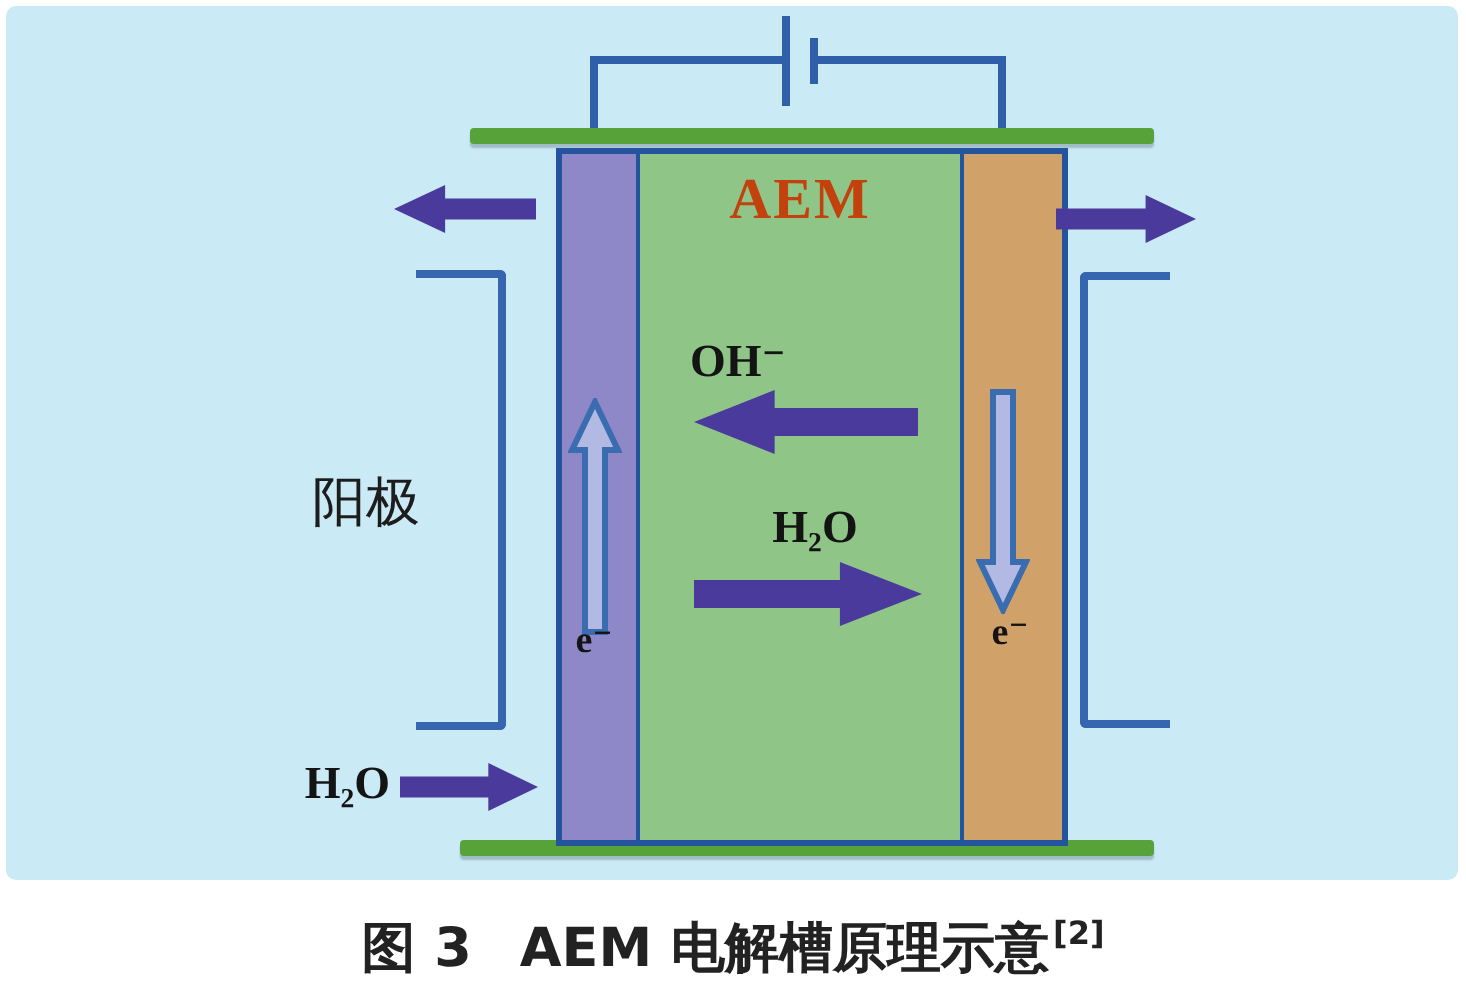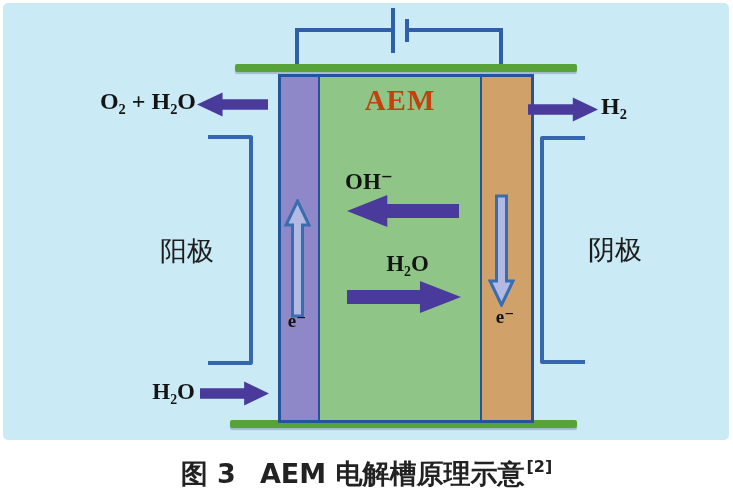--- a/index.html
+++ b/index.html
@@ -65,21 +65,21 @@
   .o2-label      { left: 84px;  top: 88px;  width: 112px; text-align: right;  font-size: 24px; }
   .h2-label      { left: 601px; top: 93px;  width: 70px;  text-align: left;   font-size: 24px; }
   .water-in-label{ left: 126px; top: 379px; width: 69px;  text-align: right;  font-size: 23px; }
   .e-left  { left: 281px; top: 309px; width: 32px; text-align: center; font-size: 19px; }
   .e-right { left: 489px; top: 305px; width: 32px; text-align: center; font-size: 19px; }
 
   .cjk-label {
     font-size: 27px; color: #1d1d1d;
     font-family: "Liberation Serif", "DejaVu Serif", serif;
   }
-  .anode-name   { left: 140px; top: 233px; width: 74px; text-align: right; }
+  .anode-name   { left: 156px; top: 233px; width: 74px; text-align: left; }
   .cathode-name { left: 578px; top: 232px; width: 74px; text-align: center; }
 
   
   .bracket {
     border: 4px solid #3566AF;
   }
   .bracket-left  { left: 208px; top: 135px; width: 45px; height: 230px; border-left: none;  border-radius: 0 3px 3px 0; }
   .bracket-right { left: 540px; top: 136px; width: 45px; height: 228px; border-right: none; border-radius: 3px 0 0 3px; }
 
   
@@ -145,44 +145,41 @@
   </div>
   <div class="abs chem e-left">e⁻</div>
 
   <div class="abs arrow down-arrow">
     <svg viewBox="0 0 27 113" preserveAspectRatio="none">
       <polygon points="13.5,111 25,87 18.5,87 18.5,2 8.5,2 8.5,87 2,87" stroke-width="3" stroke-linejoin="miter" style="stroke:#3A6CB0" fill="#B2B9E2"></polygon>
     </svg>
   </div>
   <div class="abs chem e-right">e⁻</div>
 
-  <div class="abs chem o2-label">O₂ + H₂O</div>
   <div class="abs arrow o2-arrow">
     <svg viewBox="0 0 100 36" preserveAspectRatio="none">
       <polygon points="100,11 36,11 36,2 0,18 36,34 36,25 100,25" fill="#4A3A9B"></polygon>
     </svg>
   </div>
 
   <div class="abs chem water-in-label">H₂O</div>
   <div class="abs arrow water-in-arrow">
     <svg viewBox="0 0 100 36" preserveAspectRatio="none">
       <polygon points="0,11 64,11 64,2 100,18 64,34 64,25 0,25" fill="#4A3A9B"></polygon>
     </svg>
   </div>
 
   <div class="abs arrow h2-arrow">
     <svg viewBox="0 0 100 36" preserveAspectRatio="none">
       <polygon points="0,11 64,11 64,2 100,18 64,34 64,25 0,25" fill="#4A3A9B"></polygon>
     </svg>
   </div>
-  <div class="abs chem h2-label">H₂</div>
 
   <div class="abs bracket bracket-left"></div>
   <div class="abs cjk-label anode-name">阳极</div>
 
   <div class="abs bracket bracket-right"></div>
-  <div class="abs cjk-label cathode-name">阴极</div>
 
   <div class="abs caption">
     <span>图 3</span><span class="gap"></span><span>AEM 电解槽原理示意</span><sup>[2]</sup>
   </div>
 
 </div>
 
 </body></html>

